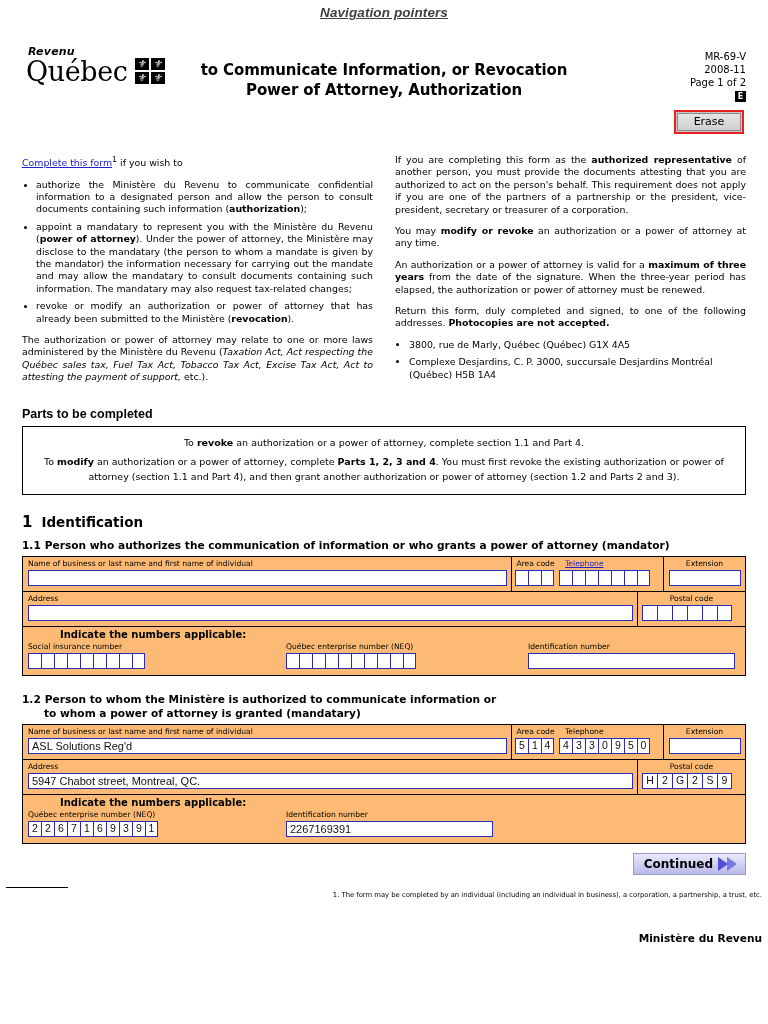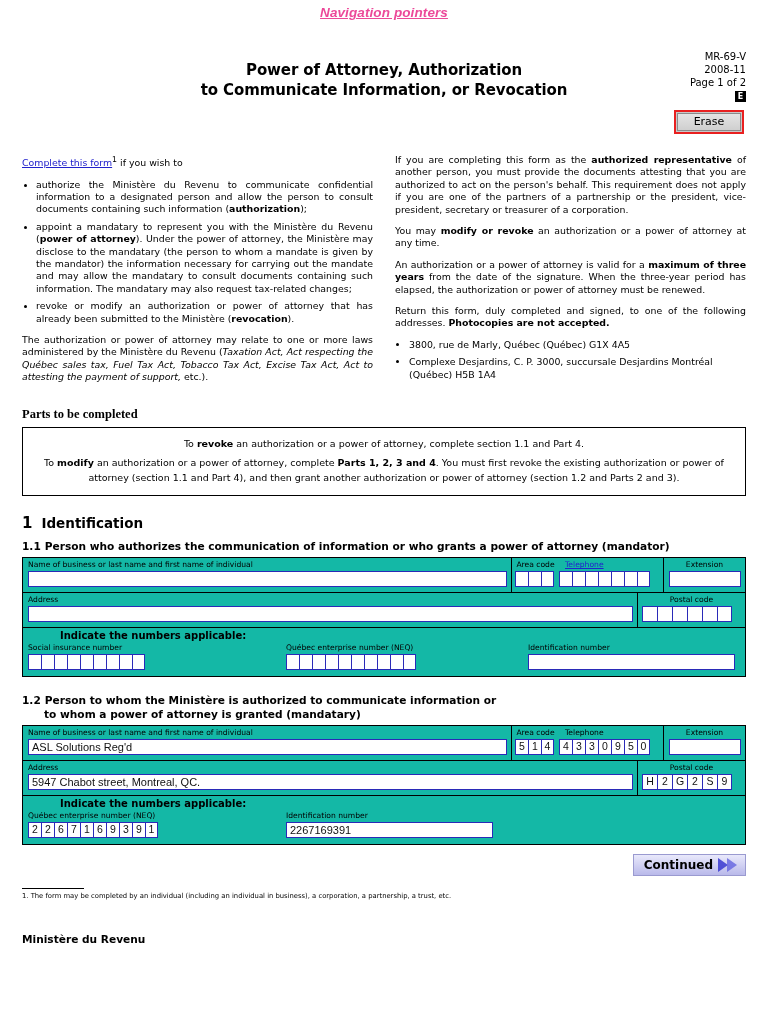--- a/index.html
+++ b/index.html
@@ -15,21 +15,21 @@
     overflow: hidden;
   }
 
   
   .nav-pointers {
     text-align: center;
     padding-top: 5px;
     font-size: 13.5px;
     font-style: italic;
     font-weight: 600;
-    color: #ec4899;
+    color: #404040;
     text-decoration: underline;
     letter-spacing: .1px;
   }
 
   
   .header {
     position: relative;
     height: 86px;
     padding: 0 18px;
   }
@@ -159,21 +159,21 @@
   }
   ul.addr { margin: 3px 0 0 0; padding-left: 14px; }
   ul.addr li { margin-bottom: 5px; }
 
   
   .section-wrap { padding: 0 22px; }
   .parts-title {
     margin-top: 14px;
     font-size: 12.5px;
     font-weight: bold;
-    font-family: Liberation Serif, serif;
+    font-family: Liberation Sans, sans-serif;
   }
   .parts-box {
     border: 1.4px solid #000;
     margin-top: 5px;
     padding: 9px 12px 10px 12px;
     text-align: center;
     font-size: 9.5px;
     line-height: 14.5px;
     font-family: "DejaVu Sans", sans-serif;
   }
@@ -198,21 +198,21 @@
     font-family: "DejaVu Sans", sans-serif;
     line-height: 14px;
   }
   .sub-head .sn { margin-right: 4px; }
   .sub-head .ln2 { display: block; padding-left: 22px; }
 
   
   .form-box {
     border: 1.3px solid #000;
     margin-top: 4px;
-    background: #14b8a6;
+    background: #fdba74;
   }
   .frow {
     display: flex;
     border-bottom: 1.3px solid #000;
   }
   .frow:last-child { border-bottom: none; }
   .fcell { padding: 2px 0 3px 0; position: relative; }
   .flabel {
     font-size: 7.6px;
     font-family: "DejaVu Sans", sans-serif;
@@ -290,21 +290,21 @@
     font-size: 12px;
     font-weight: bold;
     font-family: "DejaVu Sans", sans-serif;
     color: #000;
     cursor: pointer;
     text-align: center;
   }
   .arrows { display: flex; }
 
   
-  .footnote-wrap { padding: 0 22px; margin-top: 12px; }
+  .footnote-wrap { padding: 0 6px; margin-top: 12px; text-align: right; }
   .fn-rule {
     width: 62px; height: 0;
     border-top: 1px solid #000;
     margin-bottom: 3px;
   }
   .footnote {
     font-size: 6.8px;
     font-family: "DejaVu Sans", sans-serif;
     line-height: 9px;
   }
@@ -315,31 +315,43 @@
     font-family: "DejaVu Sans", sans-serif;
   }
 </style>
 </head>
 <body>
 
 <div class="nav-pointers">Navigation pointers</div>
 
 <div class="header">
 
+  <div class="logo">
+    <div class="logo-revenu">Revenu</div>
+    <div class="logo-row">
+      <div class="logo-quebec">Québec</div>
+      <div class="flag">
+        <i></i>
+          <i></i>
+          <i></i>
+          <i></i>
+      </div>
+    </div>
+  </div>
 
   <div class="doc-meta">
     <div>MR-69-V</div>
     <div>2008-11</div>
     <div>Page 1 of 2</div>
     <div class="e-badge">E</div>
   </div>
 
   <div class="doc-title">
+    <span>to Communicate Information, or Revocation</span>
     <span>Power of Attorney, Authorization</span>
-    <span>to Communicate Information, or Revocation</span>
   </div>
 
   <div class="erase-wrap">
     <div class="erase-btn">Erase</div>
   </div>
 </div>
 
 <div class="intro">
 
   <div class="col">

